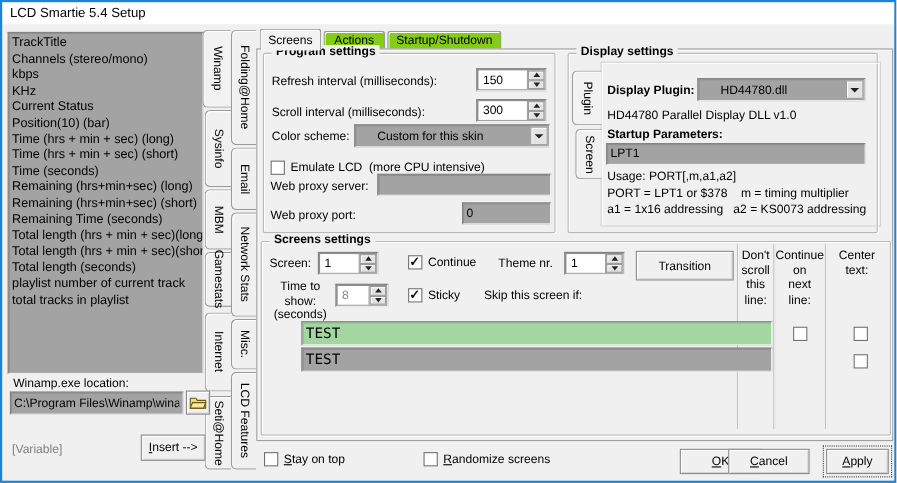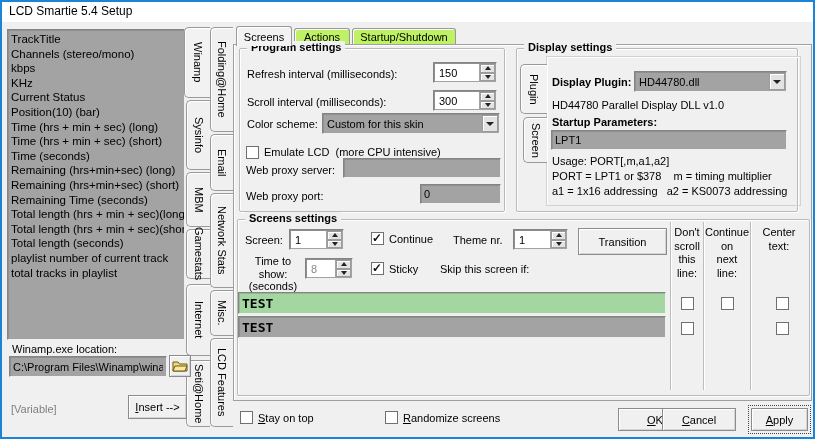--- a/index.html
+++ b/index.html
@@ -34,21 +34,21 @@
   .vtab{
     writing-mode:vertical-rl;text-orientation:mixed;
     display:flex;align-items:center;justify-content:center;
     background:#f0f0f0;border:1px solid #999;border-right:none;
     border-radius:5px 0 0 5px;box-shadow:inset 1px 1px 0 #fff;
     font-size:11px;cursor:default;box-sizing:border-box;white-space:nowrap;
   }
   .vtab.sel{z-index:5;background:#f2f2f2;}
   
   .htab{
-    background:#bef264;border:1px solid #999;border-bottom:none;
+    background:#84cc16;border:1px solid #999;border-bottom:none;
     border-radius:3px 3px 0 0;box-shadow:inset 1px 1px 0 #fff;
     display:flex;align-items:center;justify-content:center;
     font-size:11px;box-sizing:border-box;cursor:default;
   }
   .htab.sel{z-index:6;background:#f2f2f2;}
   .tabpage{
     background:#f0f0f0;border:1px solid #9f9f9f;
     box-shadow:inset 1px 1px 0 #fff;box-sizing:border-box;
   }
   .grp{
@@ -69,40 +69,40 @@
   
   .cb{
     position:absolute;width:13px;height:13px;background:#fff;
     border:1px solid #707070;box-sizing:border-box;cursor:default;
   }
   .cb.checked::before{
     content:"✓";position:absolute;left:0px;top:-2px;font-size:12px;font-weight:bold;color:#111;
   }
   
   .combo{position:absolute;box-sizing:border-box;}
-  .combo .field{position:absolute;inset:0;display:flex;align-items:center;padding-left:4px;font-size:11px;white-space:nowrap;overflow:hidden;}
+  .combo .field{position:absolute;inset:0;display:flex;align-items:center;padding-left:20px;font-size:11px;white-space:nowrap;overflow:hidden;}
   .combo .dbtn{
     position:absolute;right:1px;top:1px;bottom:1px;width:16px;background:#e3e3e3;
     border:1px solid #9b9b9b;box-shadow:inset 1px 1px 0 #fff;
     display:flex;align-items:center;justify-content:center;box-sizing:border-box;
   }
   .arr-dn{width:0;height:0;border-left:4px solid transparent;border-right:4px solid transparent;border-top:4px solid #222;}
   .arr-up-s{width:0;height:0;border-left:3px solid transparent;border-right:3px solid transparent;border-bottom:4px solid #222;}
   .arr-dn-s{width:0;height:0;border-left:3px solid transparent;border-right:3px solid transparent;border-top:4px solid #222;}
   
   .spinedit{position:absolute;box-sizing:border-box;}
   .spinedit .val{position:absolute;left:1px;top:1px;bottom:1px;right:17px;display:flex;align-items:center;padding-left:4px;font-size:11px;background:#fff;}
   .spinedit .val.dis{color:#8a8a8a;}
   .spinbtns{position:absolute;right:1px;top:1px;bottom:1px;width:15px;display:flex;flex-direction:column;}
   .sbtn{flex:1;background:#e3e3e3;border:1px solid #9b9b9b;box-shadow:inset 1px 1px 0 #fff;display:flex;align-items:center;justify-content:center;box-sizing:border-box;}
   .sep{position:absolute;width:1px;background:#bdbdbd;border-right:1px solid #fff;}
   .colhdr{position:absolute;text-align:center;white-space:pre-line;font-size:11px;line-height:13.5px;}
   .test-input{
-    font-family:"DejaVu Sans Mono",monospace;font-weight:bold;font-size:13px;color:#000;
-    padding:2px 3px;outline:none;
+    font-family:"DejaVu Sans Mono",monospace;font-weight:normal;font-size:13px;color:#000;
+    padding:2px 3px;outline:none;margin-left:36px;
   }
 </style>
 </head>
 <body>
 
 <div class="window">
   <div class="frame"></div>
 
   <div class="titlebar">
     <span class="title-text">LCD Smartie 5.4 Setup</span>

